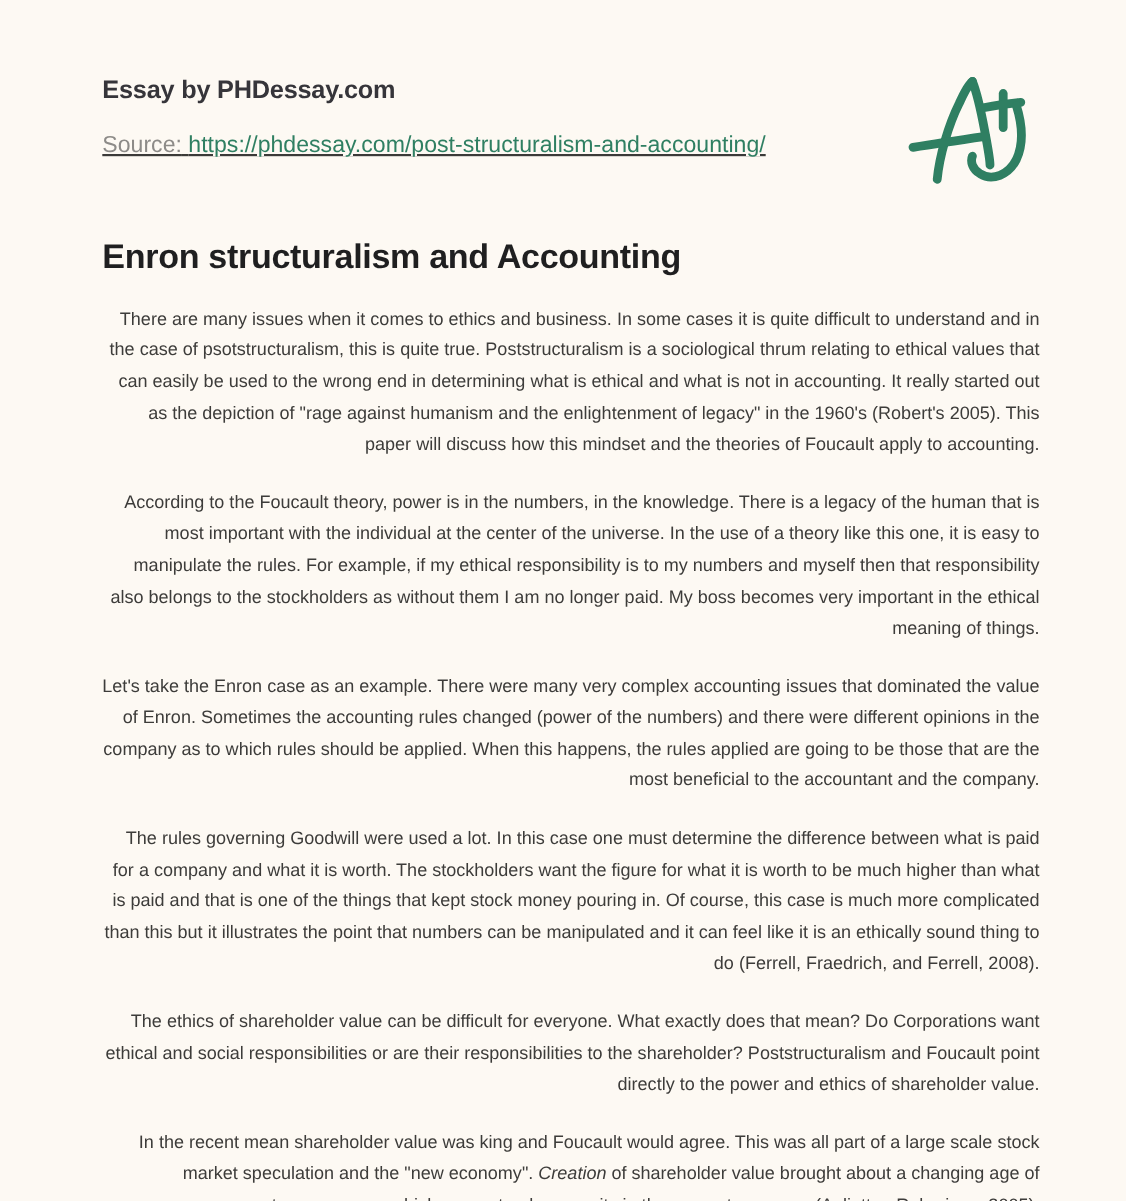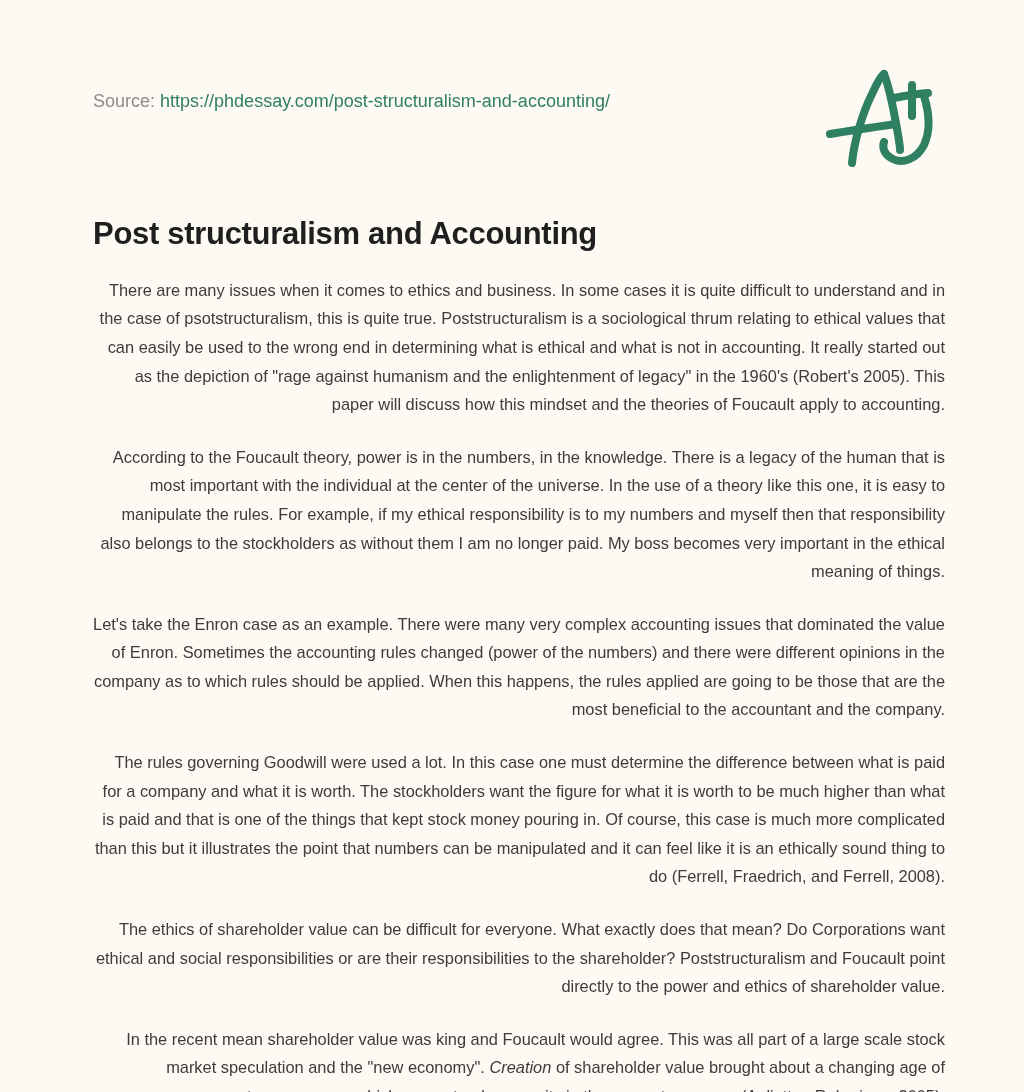--- a/index.html
+++ b/index.html
@@ -36,23 +36,24 @@
     font-weight: bold;
     letter-spacing: -0.2px;
     color: #36353a;
     line-height: 1.2;
     margin: 0;
     white-space: nowrap;
   }
   .source-line {
     margin: 0;
     padding-top: 22px;
-    font-size: 18px;
+    font-size: 21px;
     line-height: 1.3;
     white-space: nowrap;
+    text-decoration: underline;
   }
   .source-label {
     color: #8d8b88;
   }
   .source-url {
     color: #2f7f62;
     text-decoration: none;
   }
 
   
@@ -101,20 +102,21 @@
   .body-copy em {
     font-style: italic;
   }
 </style>
 </head>
 <body>
 
 <div class="page">
 
   <div class="header">
+    <div class="brand-line">Essay by PHDessay.com</div>
     <div class="source-line">
       <span class="source-label">Source:</span>
       <a class="source-url" href="#">https://phdessay.com/post-structuralism-and-accounting/</a>
     </div>
   </div>
 
   <div class="logo">
     <svg viewBox="0 0 126 116" xmlns="http://www.w3.org/2000/svg">
       <g fill="none" stroke="#2f7f62" stroke-linecap="round" stroke-linejoin="round">
 
@@ -127,21 +129,21 @@
         <path d="M100 27 C 100 38, 100 48, 100 58" stroke-width="8"></path>
 
         <path d="M82 40 C 92 38, 104 36, 116 35" stroke-width="8"></path>
 
         <path d="M112 38 C 117 54, 119 72, 112 87 C 105 101, 90 107, 79 100 C 72 96, 70 89, 72 84" stroke-width="8"></path>
       </g>
     </svg>
   </div>
 
   <div class="article">
-    <h1 class="article-title">Post structuralism and Accounting</h1>
+    <h1 class="article-title">Enron structuralism and Accounting</h1>
 
     <div class="body-copy">
       <p>There are many issues when it comes to ethics and business. In some cases it is quite difficult to understand and in the case of psotstructuralism, this is quite true. Poststructuralism is a sociological thrum relating to ethical values that can easily be used to the wrong end in determining what is ethical and what is not in accounting. It really started out as the depiction of "rage against humanism and the enlightenment of legacy" in the 1960's (Robert's 2005). This paper will discuss how this mindset and the theories of Foucault apply to accounting.</p>
       <p>According to the Foucault theory, power is in the numbers, in the knowledge. There is a legacy of the human that is most important with the individual at the center of the universe.  In the use of a theory like this one, it is easy to manipulate the rules. For example, if my ethical responsibility is to my numbers and myself then that responsibility also belongs to the stockholders as without them I am no longer paid. My boss becomes very important in the ethical meaning of things.</p>
       <p>Let's take the Enron case as an example. There were many very complex accounting issues that dominated the value of Enron. Sometimes the accounting rules changed (power of the numbers) and there were different opinions in the company as to which rules should be applied. When this happens, the rules applied are going to be those that are the most beneficial to the accountant and the company.</p>
       <p>The rules governing Goodwill were used a lot. In this case one must determine the difference between what is paid for a company and what it is worth. The stockholders want the figure for what it is worth to be much higher than what is paid and that is one of the things that kept stock money pouring in.  Of course, this case is much more complicated than this but it illustrates the point that numbers can be manipulated and it can feel like it  is an ethically sound thing to do (Ferrell, Fraedrich, and Ferrell, 2008).</p>
       <p>The ethics of shareholder value can be difficult for everyone. What exactly does that mean? Do Corporations want ethical and social responsibilities or are their responsibilities to the shareholder? Poststructuralism and Foucault point directly to the power and ethics of shareholder value.</p>
       <p><span>In the recent mean shareholder value was king and Foucault would agree. This was all part of a large scale stock market speculation and the "new economy". </span><em>Creation</em><span> of shareholder value brought about a changing age of corporate governance which guaranteed prosperity in the  present economy (Aglietta ; Reberioux, 2005).</span></p>
 
     </div>

